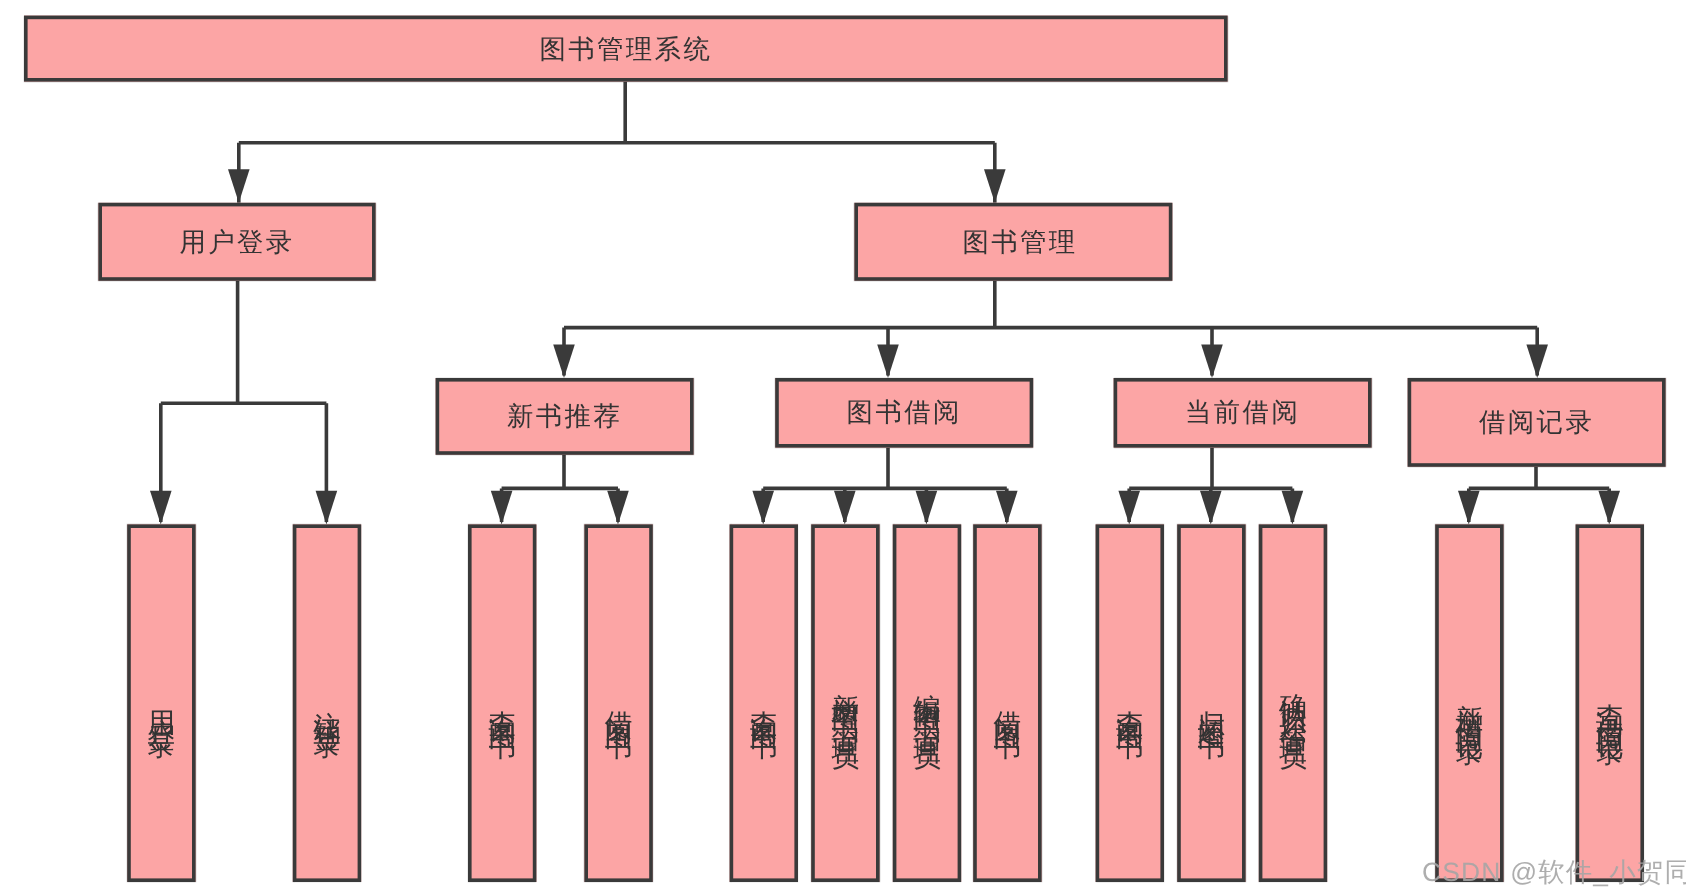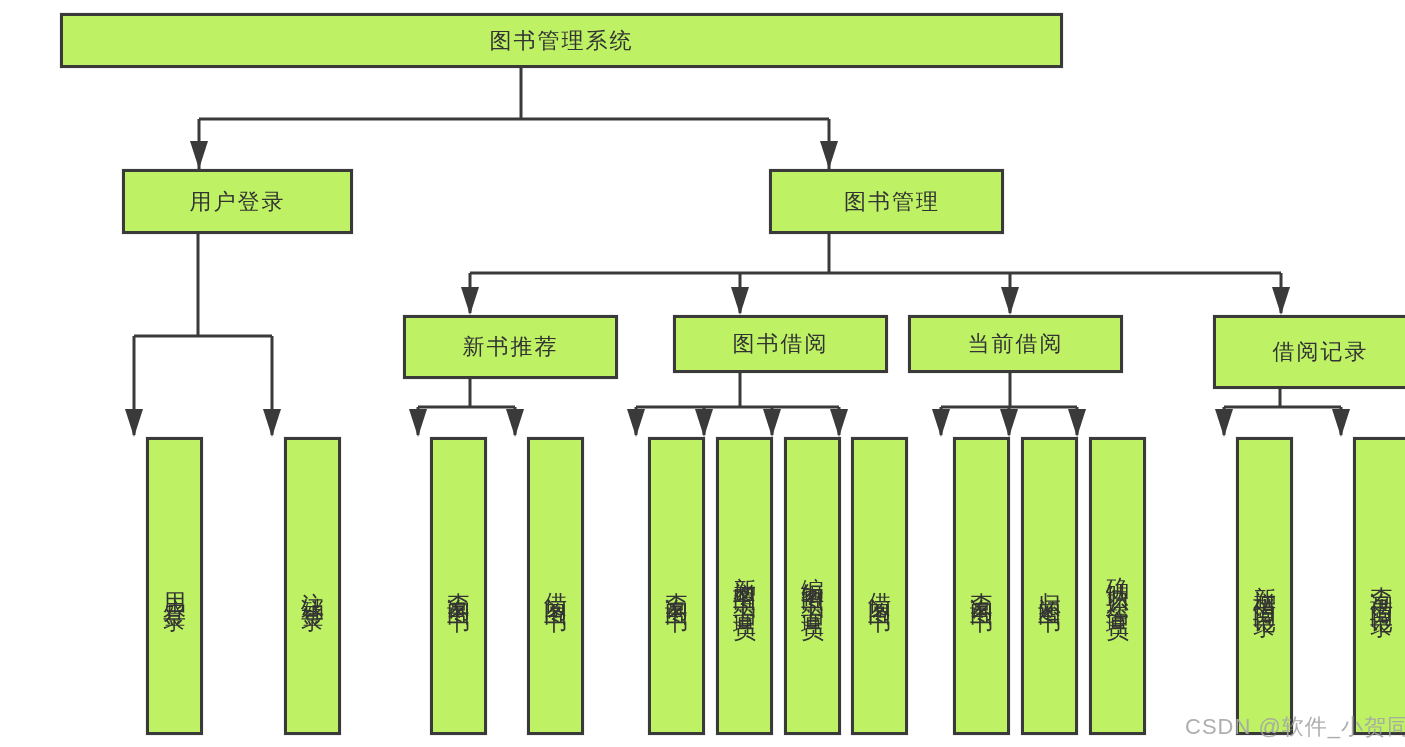--- a/index.html
+++ b/index.html
@@ -17,31 +17,30 @@
   }
   .connectors {
     position: absolute;
     left: 0;
     top: 0;
     z-index: 1;
   }
   .node {
     position: absolute;
     box-sizing: border-box;
-    background: #bef264;
+    background: #fca5a5;
     border: 3px solid #3a3a3a;
     color: #333333;
     display: flex;
     align-items: center;
     justify-content: center;
     z-index: 2;
     font-size: 22px;
     letter-spacing: 2px;
     box-shadow: 0 0 1px rgba(0,0,0,0.35);
-    margin-left: 40px;
   }
   .node.v {
     writing-mode: vertical-rl;
     text-orientation: mixed;
     font-size: 23px;
     letter-spacing: 6px;
     line-height: 51px;
     text-align: center;
   }
   .watermark {
@@ -88,25 +87,25 @@
         <polygon points="1009,437 1000,409 1018,409"></polygon>
         <polygon points="1077,437 1068,409 1086,409"></polygon>
         <polygon points="1224,437 1215,409 1233,409"></polygon>
         <polygon points="1341,437 1332,409 1350,409"></polygon>
       </g>
   </svg>
 
   <div class="node" style="left:20px; top:13px; width:1003px; height:55px;">图书管理系统</div>
 
   <div class="node" style="left:82px; top:169px; width:231px; height:65px;">用户登录</div>
-  <div class="node" style="left:729px; top:169px; width:235px; height:65px;padding-left:11px;">图书管理</div>
+  <div class="node" style="left:712px; top:169px; width:265px; height:65px;padding-left:11px;">图书管理</div>
 
   <div class="node" style="left:363px; top:315px; width:215px; height:64px;">新书推荐</div>
-  <div class="node" style="left:633px; top:315px; width:215px; height:58px;">图书借阅</div>
-  <div class="node" style="left:868px; top:315px; width:215px; height:58px;">当前借阅</div>
+  <div class="node" style="left:646px; top:315px; width:215px; height:58px;">图书借阅</div>
+  <div class="node" style="left:928px; top:315px; width:215px; height:58px;">当前借阅</div>
   <div class="node" style="left:1173px; top:315px; width:215px; height:74px;">借阅记录</div>
 
   <div class="node v" style="left:106px; top:437px; width:57px; height:298px;">用户登录</div>
   <div class="node v" style="left:244px; top:437px; width:57px; height:298px;">注销登录</div>
 
   <div class="node v" style="left:390px; top:437px; width:57px; height:298px;">查询图书</div>
   <div class="node v" style="left:487px; top:437px; width:57px; height:298px;">借阅图书</div>
 
   <div class="node v" style="left:608px; top:437px; width:57px; height:298px;">查询图书</div>
   <div class="node v" style="left:676px; top:437px; width:57px; height:298px;">新增图书（管理员）</div>

